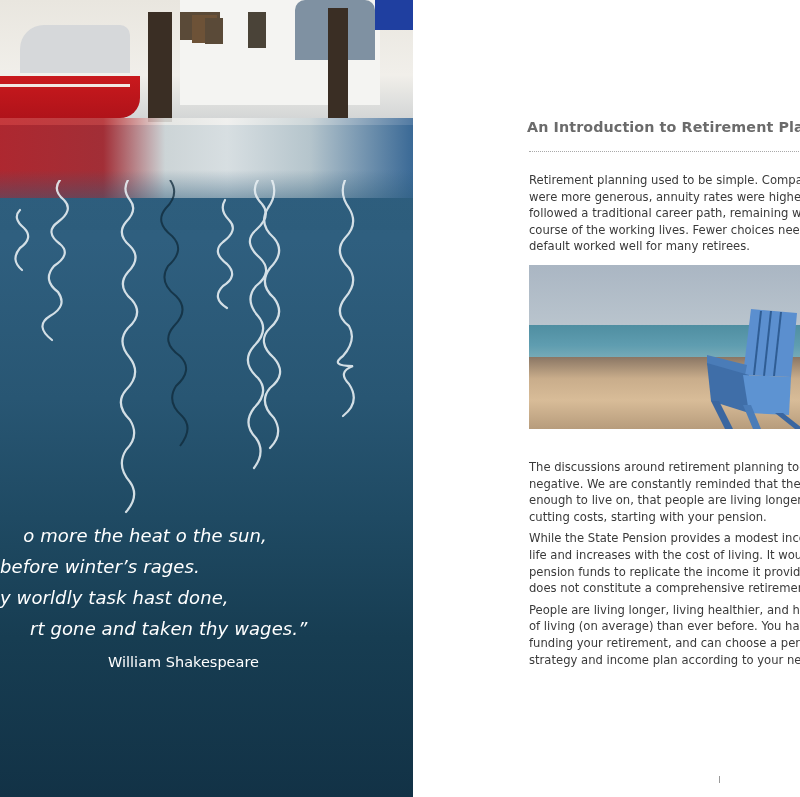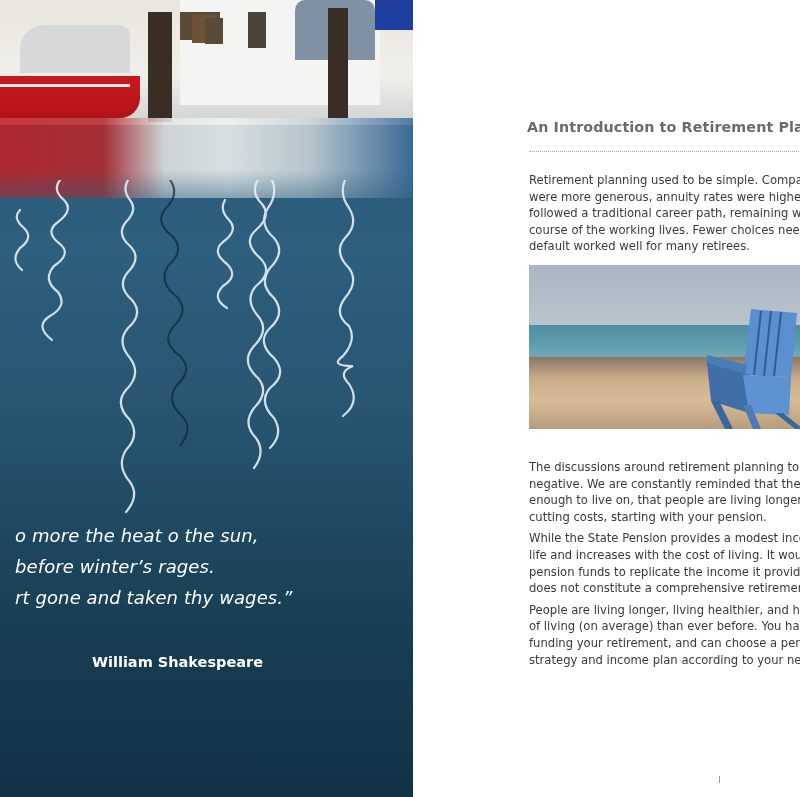--- a/index.html
+++ b/index.html
@@ -45,30 +45,30 @@
       background: linear-gradient(90deg, #c41e22 0%, #b6262a 25%, #e8e9e6 40%, #f5f5f3 55%, #cdd7da 75%, #3c6b9a 100%);
       opacity: 0.85;
     }
     .reflect-fade {
       position: absolute; left: 0; top: 170px; width: 413px; height: 60px;
       background: linear-gradient(180deg, rgba(45,93,124,0) 0%, #2d5d7c 100%);
     }
     .ripples { position: absolute; left: 0; top: 180px; width: 413px; height: 480px; }
     .quote-block {
       position: absolute; left: 0; top: 520px; width: 290px;
-      color: #ffffff; text-align: left; padding-left: 15px;
+      color: #ffffff; text-align: center;
     }
     .quote-line {
       font-family: "DejaVu Sans", sans-serif; font-style: italic;
       font-size: 18px; line-height: 31px; white-space: nowrap;
       letter-spacing: 0.1px; font-weight: 300;
     }
     .quote-author {
-      position: absolute; left: 92px; top: 654px;
-      font-family: "DejaVu Sans", sans-serif; font-weight: bold;
+      position: absolute; left: 108px; top: 654px;
+      font-family: "DejaVu Sans", sans-serif; font-weight: normal;
       font-size: 14.5px; color: #ffffff; white-space: nowrap;
     }
     
     .right-page {
       position: absolute; left: 413px; top: 0; width: 387px; height: 797px;
       background: #ffffff; overflow: hidden;
     }
     .page-title {
       position: absolute; left: 114px; top: 119px; white-space: nowrap;
       font-family: "DejaVu Sans", sans-serif; font-weight: bold;
@@ -131,21 +131,22 @@
       <path d="M225 20 q-6 10 4 20 q10 10 -6 22 q-12 10 4 22 q12 12 -4 22 q-12 12 4 22"></path>
     </g>
     <g fill="none" stroke="#0f2a3a" stroke-width="2" opacity="0.75">
       <path d="M170 0 q10 14 -4 28 q-12 14 6 28 q14 14 -4 30 q-10 16 8 30 q14 14 -2 30 q-14 16 6 30 q14 14 -4 30 q-10 16 6 30 q12 12 -2 30"></path>
     </g>
   </svg>
 
   <div class="quote-block">
     <div class="quote-line">o more the heat o the sun,</div>
     <div class="quote-line" style="padding-right:100px;">before winter’s rages.</div>
-    <div class="quote-line" style="padding-right:38px;">rt gone and taken thy wages.”</div>
+    <div class="quote-line" style="padding-right:82px;">y worldly task hast done,</div>
+    <div class="quote-line" style="padding-right:38px;margin-left:30px;">rt gone and taken thy wages.”</div>
   </div>
   <div class="quote-author">William Shakespeare</div>
 </div>
 
 <div class="right-page">
   <div class="page-title">An Introduction to Retirement Planning</div>
   <div class="title-rule"></div>
 
   <div class="body-text" style="top:172px;">
     <span class="ln">Retirement planning used to be simple. Company</span>

